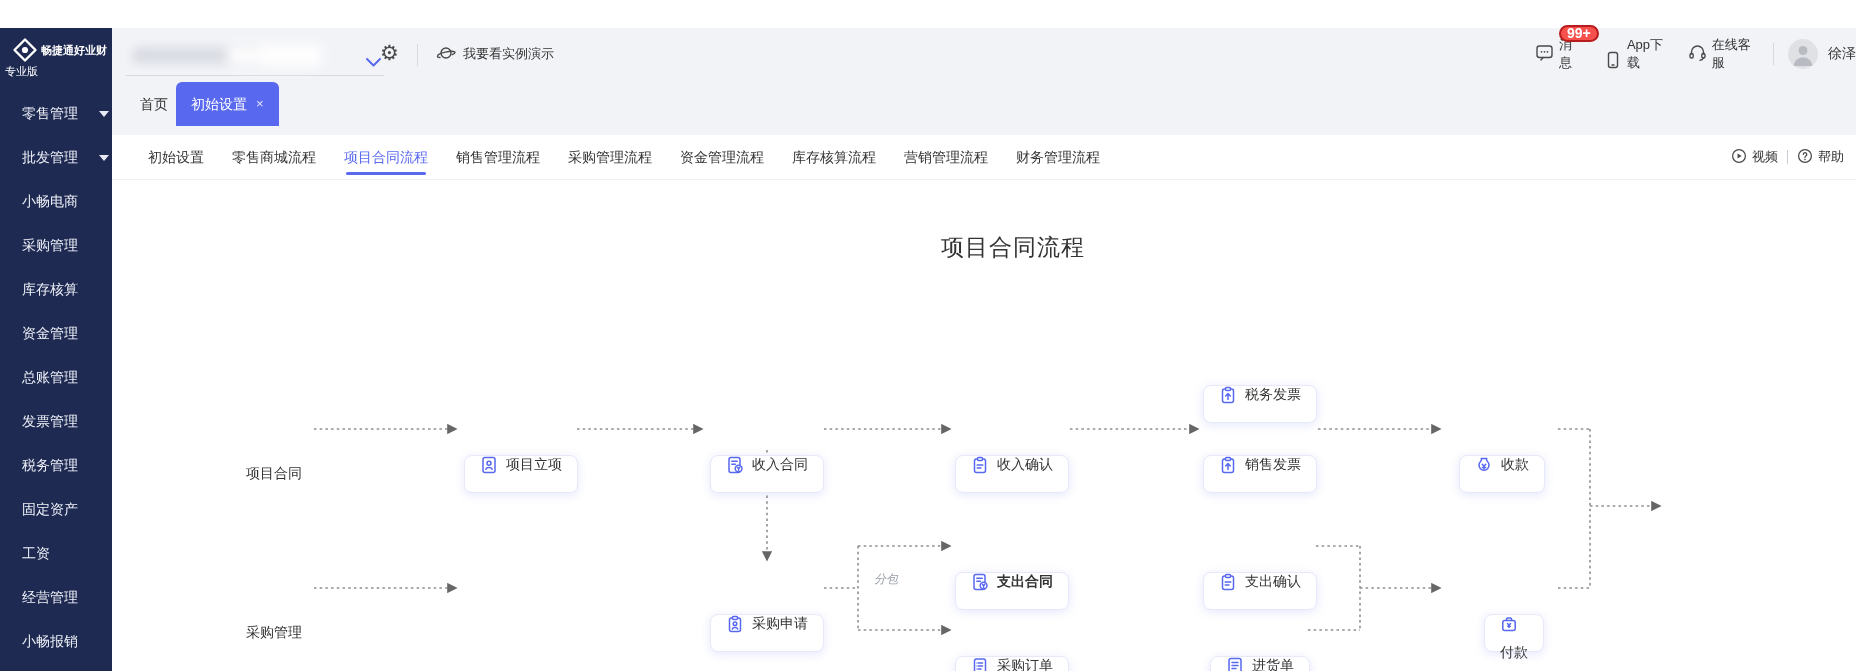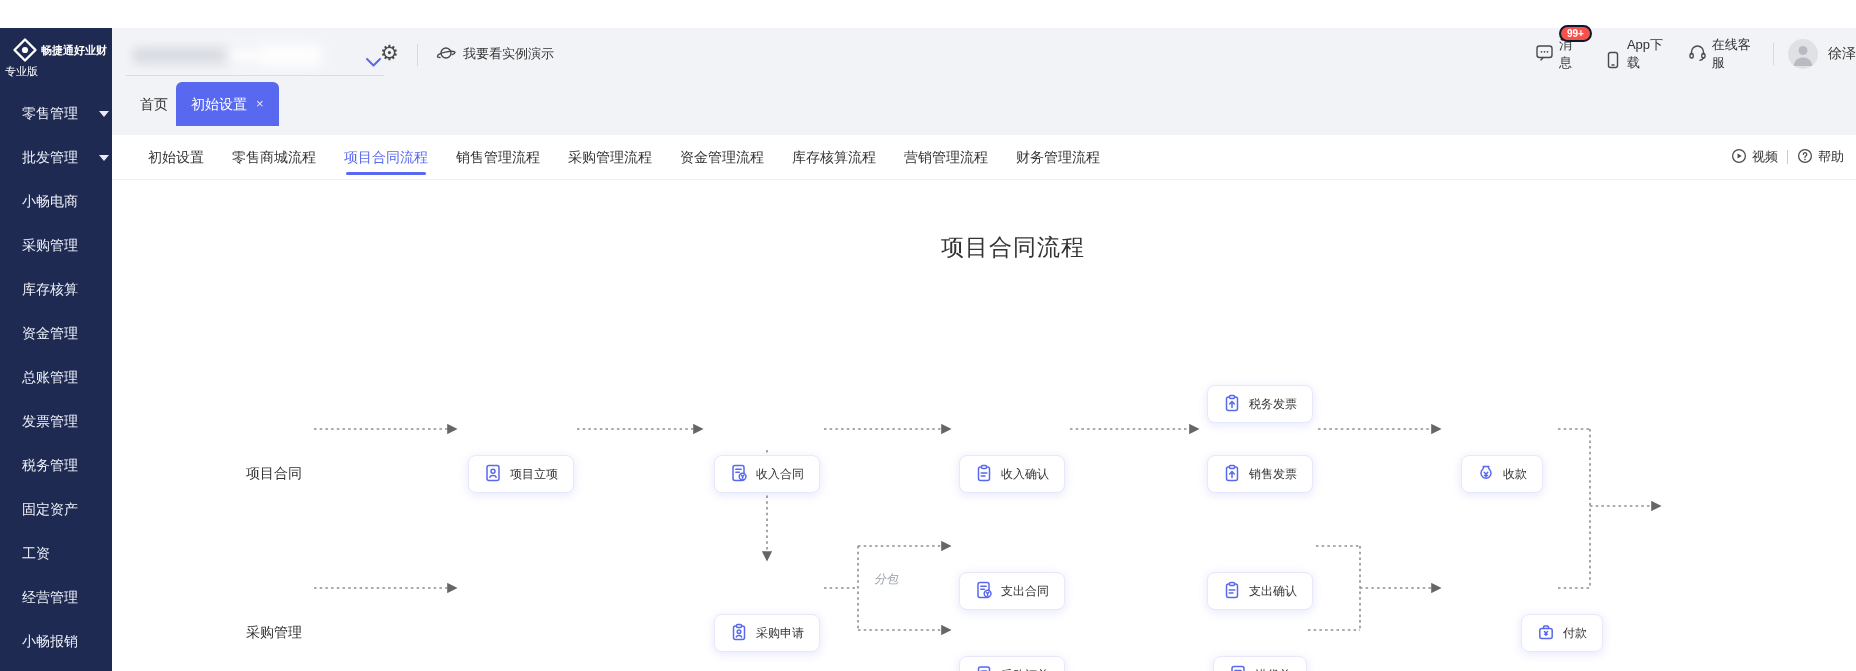--- a/index.html
+++ b/index.html
@@ -30,22 +30,22 @@
   .org-blur .b1 { left:0; top:5px; width:130px; height:17px; background:#c7cad4; filter:blur(5px); opacity:.55; }
   .org-blur .b2 { left:95px; top:2px; width:95px; height:23px; background:#ffffff; filter:blur(6px); opacity:.9; }
   .chevron-down { position:absolute; left:239px; top:18px; }
   .gear { position:absolute; left:268px; top:9px; font-size:21px; color:#4a4a4a; cursor:pointer; line-height:32px; }
   .hdr-div { position:absolute; top:16px; width:1px; height:22px; background:#d6d8de; }
   .div1 { left:305px; }
   .demo { position:absolute; left:324px; top:0; height:52px; display:flex; align-items:center; gap:7px; cursor:pointer; font-size:13px; color:#333; }
   .hdr-right { position:absolute; left:1423px; top:0; height:52px; display:flex; align-items:center; font-size:13px; color:#333; }
   .hitem { display:flex; align-items:center; gap:5px; cursor:pointer; position:relative; }
   .msg { margin-right:22px; }
-  .badge { position:absolute; left:24px; top:-11px; background:#f7514d; color:#fff; font-size:10px; font-weight:bold;
-           padding:1px 6px; border-radius:9px; border:2px solid #0f172a; line-height:11px; }
+  .badge { position:absolute; left:24px; top:-11px; background:#f7514d; color:#fff; font-size:14px; font-weight:bold;
+           padding:1px 6px; border-radius:9px; border:2px solid #b91c1c; line-height:11px; }
   .app { margin-right:16px;align-items:flex-end; }
   .svc { margin-right:14px; }
   .div2 { position:relative; top:0; margin:0 14px 0 0; }
   .avatar { width:30px; height:30px; border-radius:50%; background:#e0e1e5; overflow:hidden; flex:none; cursor:pointer; margin-right:10px; }
   .uname { font-size:14px; white-space:nowrap; }
 
   .wintabs { position:absolute; left:0; bottom:0; height:55px; right:0; }
   .wtab { position:absolute; top:2px; height:44px; line-height:44px; font-size:14px; cursor:pointer; }
   .wtab-home { left:20px; padding:0 8px; color:#333; }
   .wtab-active { left:64px; padding:0 15px; background:#5868ef; color:#fff; border-radius:6px 6px 0 0; display:flex; align-items:center; gap:9px; }
@@ -60,21 +60,21 @@
   .subtab-right { margin-left:auto; display:flex; align-items:center; gap:9px; padding-right:12px; font-size:13px; color:#333; }
   .stool { display:flex; align-items:center; gap:5px; cursor:pointer; }
   .sdiv { width:1px; height:14px; background:#c9cbd2; }
 
   
   .flow { position:absolute; left:0; top:45px; right:0; bottom:0; }
   .flow-title { position:absolute; left:901px; top:67px; transform:translate(-50%,-50%); font-size:23px; color:#333; font-weight:500; letter-spacing:1px; white-space:nowrap; }
   .connectors { position:absolute; left:0; top:0; }
   .node { position:absolute; transform:translate(-50%,-50%); height:38px; background:#fff;
           border:1px solid #e7e9fb; border-radius:8px; box-shadow:0 2px 10px rgba(88,104,239,.16);
-          display:flex; align-items:center; gap:8px; padding:0 15px; font-size:12px; color:#333; cursor:pointer; white-space:nowrap; }
+          display:flex; align-items:flex-start; gap:8px; padding:0 15px; font-size:14px; color:#333; cursor:pointer; white-space:nowrap; }
   .node svg { flex:none; }
   .lane-label { position:absolute; transform:translate(-50%,-50%); font-size:14px; color:#333; white-space:nowrap; }
   .branch-label { position:absolute; transform:translate(-50%,-50%); font-size:12px; color:#9aa0a8; white-space:nowrap;font-style:italic; }
 
   .ic { stroke:#5868ef; stroke-width:1.5; fill:none; stroke-linecap:round; stroke-linejoin:round; }
   .icf { fill:#5868ef; stroke:none; }
   .hic { stroke:#4a4a4a; stroke-width:1.4; fill:none; stroke-linecap:round; stroke-linejoin:round; }
 </style>
 </head>
 <body>
@@ -324,21 +324,21 @@
         <svg width="18" height="18" viewBox="0 0 18 18">
             <rect x="3.5" y="3" width="11" height="13.5" rx="2" class="ic"></rect>
             <rect x="6.5" y="1.5" width="5" height="3" rx="1" class="ic" style="fill:#fff"></rect>
             <circle cx="9" cy="8.8" r="1.8" class="ic"></circle>
             <path d="M6.3 14c.6-1.9 4.8-1.9 5.4 0" class="ic"></path>
           </svg>
       </span>
       <span>采购申请</span>
     </div>
 
-    <div class="node" style="left:900px; top:411px;">
+    <div class="node" style="left:900px; top:411px;font-weight:bold;">
       <span>
         <svg width="18" height="18" viewBox="0 0 18 18">
             <rect x="3" y="1.5" width="11" height="15" rx="2" class="ic"></rect>
             <path d="M5.8 5.2h5.4 M5.8 8.2h3.6" class="ic"></path>
             <circle cx="12.6" cy="12.6" r="3.4" class="ic" style="fill:#fff"></circle>
             <path d="M11.4 11.3l1.2 1.4 1.2-1.4 M12.6 12.7v1.8" class="ic"></path>
           </svg>
       </span>
       <span>支出合同</span>
     </div>
@@ -370,21 +370,21 @@
     <div class="node" style="left:1148px; top:495px;">
       <span>
         <svg width="18" height="18" viewBox="0 0 18 18">
             <rect x="3" y="1.5" width="12" height="15" rx="2" class="ic"></rect>
             <path d="M6 5.5h6 M6 8.5h6 M6 11.5h4" class="ic"></path>
           </svg>
       </span>
       <span>进货单</span>
     </div>
 
-    <div class="node" style="left:1450px; top:453px;">
+    <div class="node" style="left:1402px; top:453px;flex-direction:column;">
       <span>
         <svg width="18" height="18" viewBox="0 0 18 18">
             <rect x="2.8" y="5.5" width="12.4" height="10" rx="2" class="ic"></rect>
             <path d="M6.5 5.5V4.2a1.2 1.2 0 0 1 1.2-1.2h2.6a1.2 1.2 0 0 1 1.2 1.2v1.3" class="ic"></path>
             <path d="M7.5 8.5 9 10.2l1.5-1.7 M9 10.3v2.2 M7.7 11.3h2.6" class="ic"></path>
           </svg>
       </span>
       <span>付款</span>
     </div>
 

